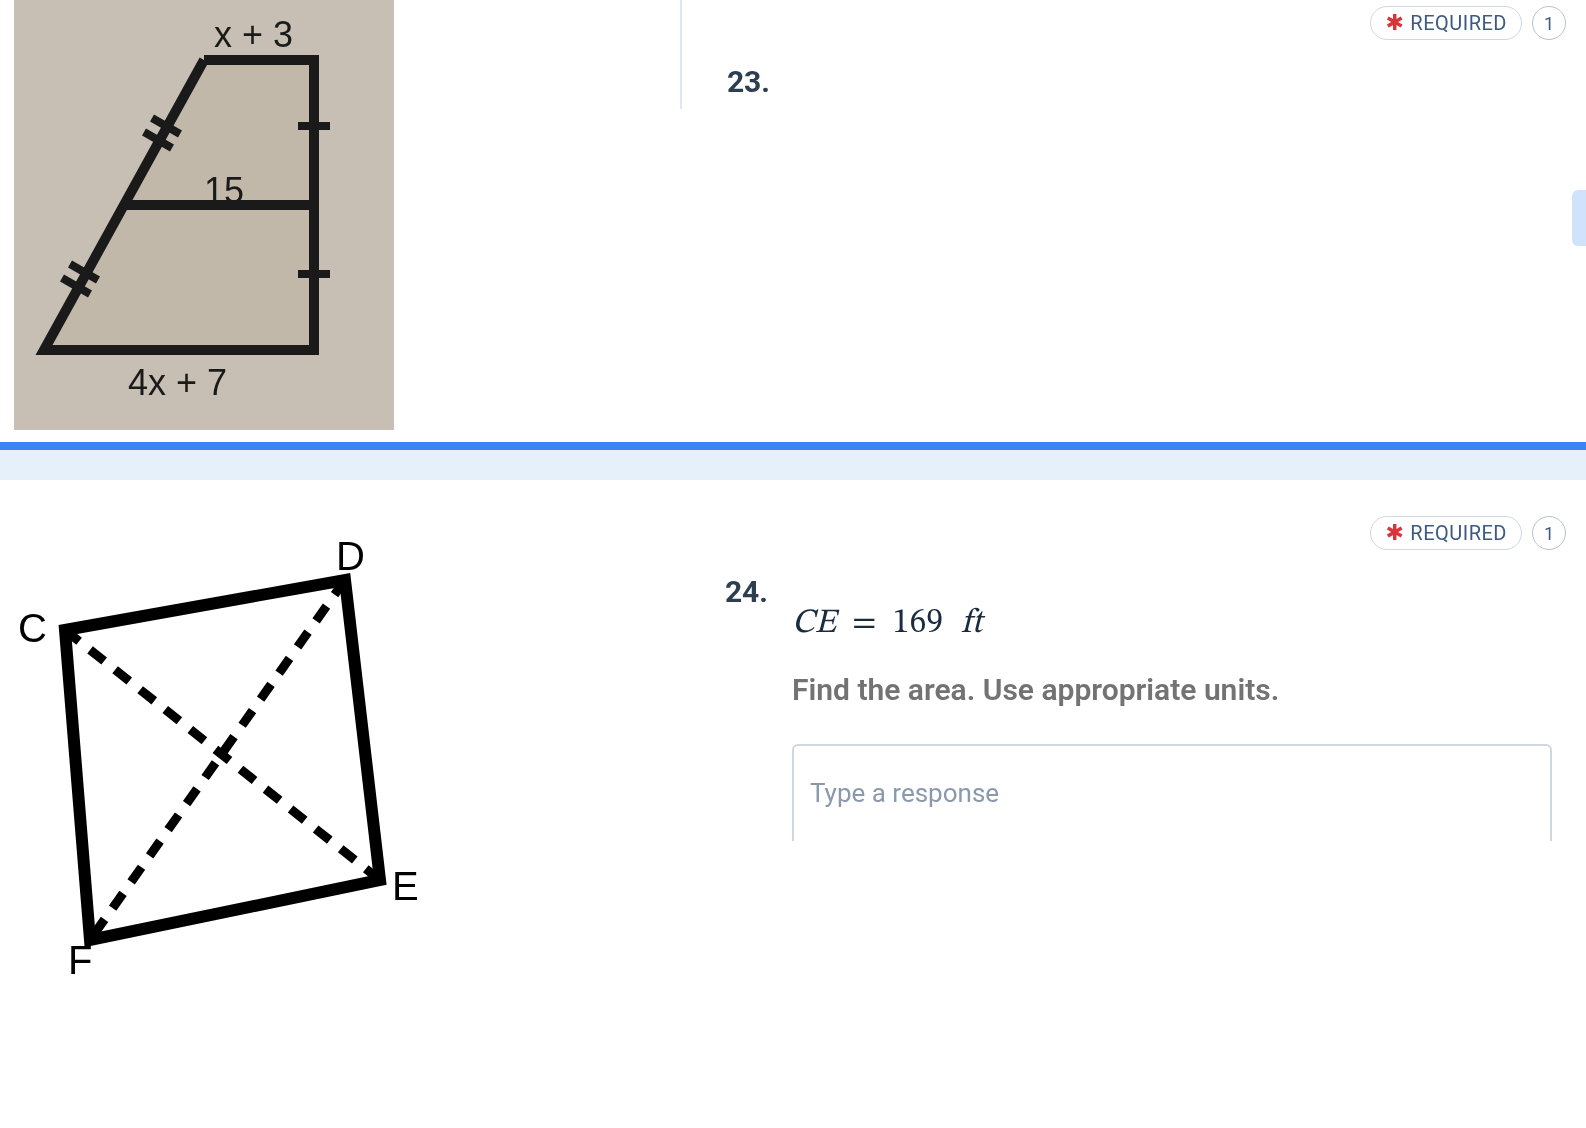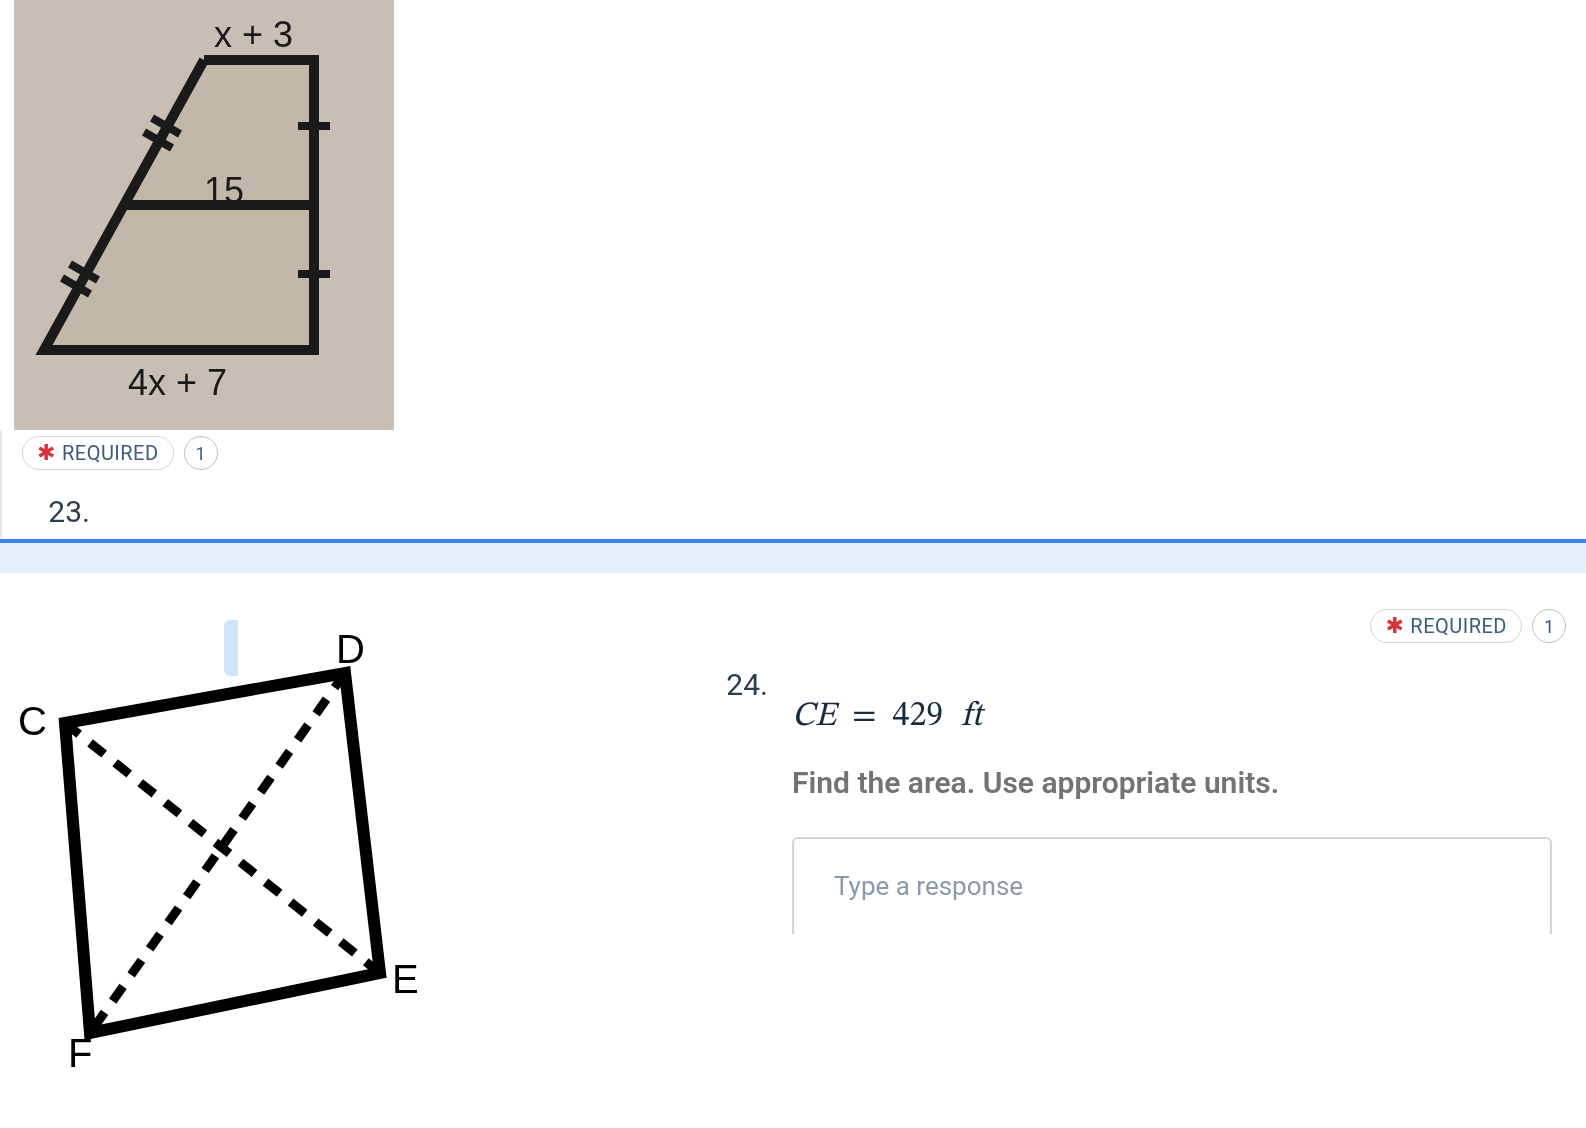--- a/index.html
+++ b/index.html
@@ -7,21 +7,21 @@
     margin: 0;
     font-family: -apple-system, BlinkMacSystemFont, "Segoe UI", Roboto, "Helvetica Neue", Arial, sans-serif;
     color: #2c3e50;
     background: #fff;
     width: 1586px;
   }
   .row {
     display: flex;
     align-items: flex-start;
   }
-  .row1 { min-height: 450px; border-bottom: 4px solid #3b82f6; flex-direction: column; }
+  .row1 { min-height: 450px; border-bottom: 8px solid #3b82f6; }
   .row2 { min-height: 660px; padding-top: 30px; }
   .left {
     width: 680px;
     position: relative;
   }
   .right {
     flex: 1;
     border-left: 2px solid #e0e7ef;
     padding-left: 20px;
     position: relative;
@@ -56,21 +56,21 @@
     width: 34px;
     height: 34px;
     display: inline-flex;
     align-items: center;
     justify-content: center;
     font-size: 18px;
     color: #3d5a80;
   }
   
   .qrow { display: flex; gap: 24px; padding: 24px 20px 10px 12px; }
-  .qnum { font-size: 30px; color: #2c3e50; font-weight: 400; min-width: 56px; text-align: right; }
+  .qnum { font-size: 30px; color: #2c3e50; font-weight: 700; min-width: 56px; text-align: right; }
   .qtext { font-size: 30px; color: #2c3e50; line-height: 1.5; }
   .ansline { display: flex; align-items: center; gap: 8px; margin-top: 18px; font-size: 26px; }
   .inputbox {
     width: 54px;
     height: 54px;
     background: #eaf4ff;
     border: 2px solid #8cb6e0;
     border-radius: 6px;
   }
   .flagtab {
@@ -92,21 +92,21 @@
     margin: 24px 0 18px 0;
   }
   .math .eq { font-style: normal; margin: 0 8px; }
   .math .unit { font-style: italic; margin-left: 10px; margin-top: 22px; }
   .instr { font-size: 30px; font-weight: 600; color: #737373; margin-top: 6px; }
   .response {
     margin-top: 32px;
     border: 2px solid #d0d7de;
     border-bottom: none;
     border-radius: 6px 6px 0 0;
-    padding: 28px 40px;
+    padding: 28px 16px;
     font-size: 26px;
     color: #8a9aac;
     width: 760px;
   }
   
   .trapwrap {
     width: 380px;
     height: 430px;
     background: #c7bfb3;
     position: relative;
@@ -197,21 +197,21 @@
         <span>REQUIRED</span>
       </span>
       <span class="count-badge">1</span>
     </div>
     <div class="qrow">
       <div class="qnum">24.</div>
       <div class="qtext">
         <div class="math">
           <span>CE</span>
           <span class="eq">=</span>
-          <span style="font-style:normal">429</span>
+          <span style="font-style:normal">169</span>
           <span class="unit">ft</span>
         </div>
         <div class="instr">Find the area. Use appropriate units.</div>
         <div class="response">
           <span>Type a response</span>
         </div>
       </div>
     </div>
   </div>
 </div>

